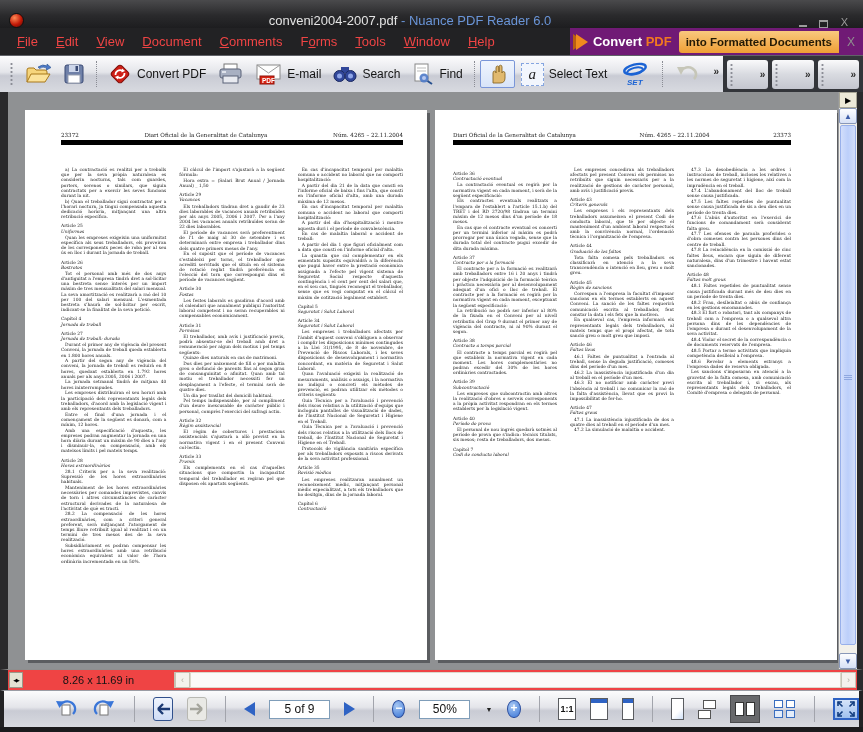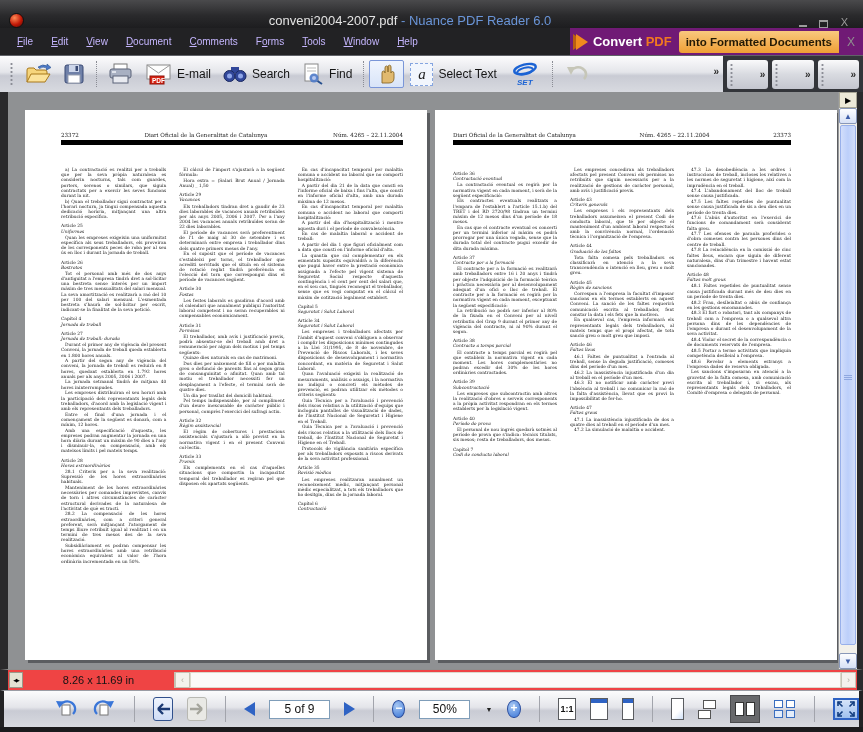--- a/index.html
+++ b/index.html
@@ -11,21 +11,21 @@
   .app-logo { width:15px; height:15px; border-radius:50%; margin-left:9px; background:radial-gradient(circle at 35% 30%, #ff8a55, #c21807 55%, #4d0a06); border:1px solid #111; }
   .titletext { flex:1; text-align:center; font-size:13px; color:#e3e3e3; }
   .titletext .app { color:#6a95d8; }
   .win-controls { display:flex; gap:8px; margin-right:12px; align-items:center; }
   .win-btn { width:13px; height:11px; display:flex; align-items:flex-end; justify-content:center; color:#9c9c9c; font-size:11px; line-height:11px; }
   .min-glyph { width:8px; height:2px; background:#9c9c9c; margin-bottom:1px; }
   .max-glyph { width:9px; height:8px; border:1px solid #9c9c9c; border-top:2px solid #9c9c9c; }
 
   
   .menubar { height:27px; background:#222224; display:flex; align-items:center; padding-left:8px; position:relative; }
-  .menu-item { color:#c4b5fd; font-size:10px; padding:5px 9px; }
+  .menu-item { color:#ef4444; font-size:13px; padding:5px 9px; }
   .promo { position:absolute; right:0; top:0; height:27px; display:flex; align-items:center; background:#701a75; padding-left:6px; }
   .promo-arrow { width:0; height:0; border-top:8px solid transparent; border-bottom:8px solid transparent; border-left:12px solid #f08a1d; margin-right:5px; filter:drop-shadow(-3px 0 0 #b95f10); }
   .promo-main { color:#fff; font-weight:bold; font-size:13px; white-space:pre; }
   .promo-pdf { color:#f07820; font-weight:bold; font-size:13px; }
   .promo-tag { background:linear-gradient(#f9c87e,#ef9f35); color:#241a05; font-size:11.5px; font-weight:bold; padding:5px 7px; border-radius:3px 0 0 3px; margin-left:7px; }
   .promo-close { color:#8f8f8f; font-size:12px; padding:0 8px; }
 
   
   .toolbar { height:37px; background:linear-gradient(#fcfcfd,#e4e5ea 45%,#c9cbd4 55%,#d8dae0); border-top:1px solid #606268; display:flex; align-items:center; padding-left:10px; position:relative; }
   .grip { width:3px; height:24px; background-image:radial-gradient(circle,#8b8d96 1px,transparent 1.2px); background-size:3px 4px; margin-right:6px; }
@@ -138,20 +138,30 @@
   <div class="tb-btn">
     <svg width="22" height="22" viewBox="0 0 22 22">
         <rect x="2" y="2" width="18" height="18" rx="2" fill="#6f80a8" stroke="#3a4a74"></rect>
         <rect x="6" y="2" width="10" height="7" fill="#cdd6ea"></rect>
         <rect x="12.5" y="3" width="2.5" height="5" fill="#3a4a74"></rect>
         <rect x="5" y="12" width="12" height="8" fill="#fff" stroke="#9aa0b0"></rect>
       </svg>
   </div>
   <div class="tb-sep"></div>
 
+  <div class="tb-btn">
+    <svg width="24" height="24" viewBox="0 0 24 24">
+        <rect x="5" y="5" width="14" height="14" rx="3" transform="rotate(45 12 12)" fill="#cf1f16" stroke="#7e0f0a"></rect>
+        <path d="M7.5 13 a4.5 4.5 0 0 1 7-4" fill="none" stroke="#fff" stroke-width="1.7"></path>
+        <path d="M16.5 11 a4.5 4.5 0 0 1 -7 4" fill="none" stroke="#fff" stroke-width="1.7"></path>
+        <path d="M14 6.5 L17 9 L13.5 10.5 Z" fill="#fff"></path>
+        <path d="M10 17.5 L7 15 L10.5 13.5 Z" fill="#fff"></path>
+      </svg>
+    <span>Convert PDF</span>
+  </div>
 
   <div class="tb-btn">
     <svg width="25" height="22" viewBox="0 0 25 22">
         <rect x="6" y="1" width="13" height="6" fill="#fff" stroke="#777"></rect>
         <rect x="2" y="6" width="21" height="9" rx="2" fill="#a8b0c2" stroke="#5a6378"></rect>
         <rect x="5" y="13" width="15" height="7" fill="#e8eaf0" stroke="#5a6378"></rect>
         <rect x="4" y="8" width="4" height="2" fill="#dfe3ec"></rect>
       </svg>
   </div>
 

